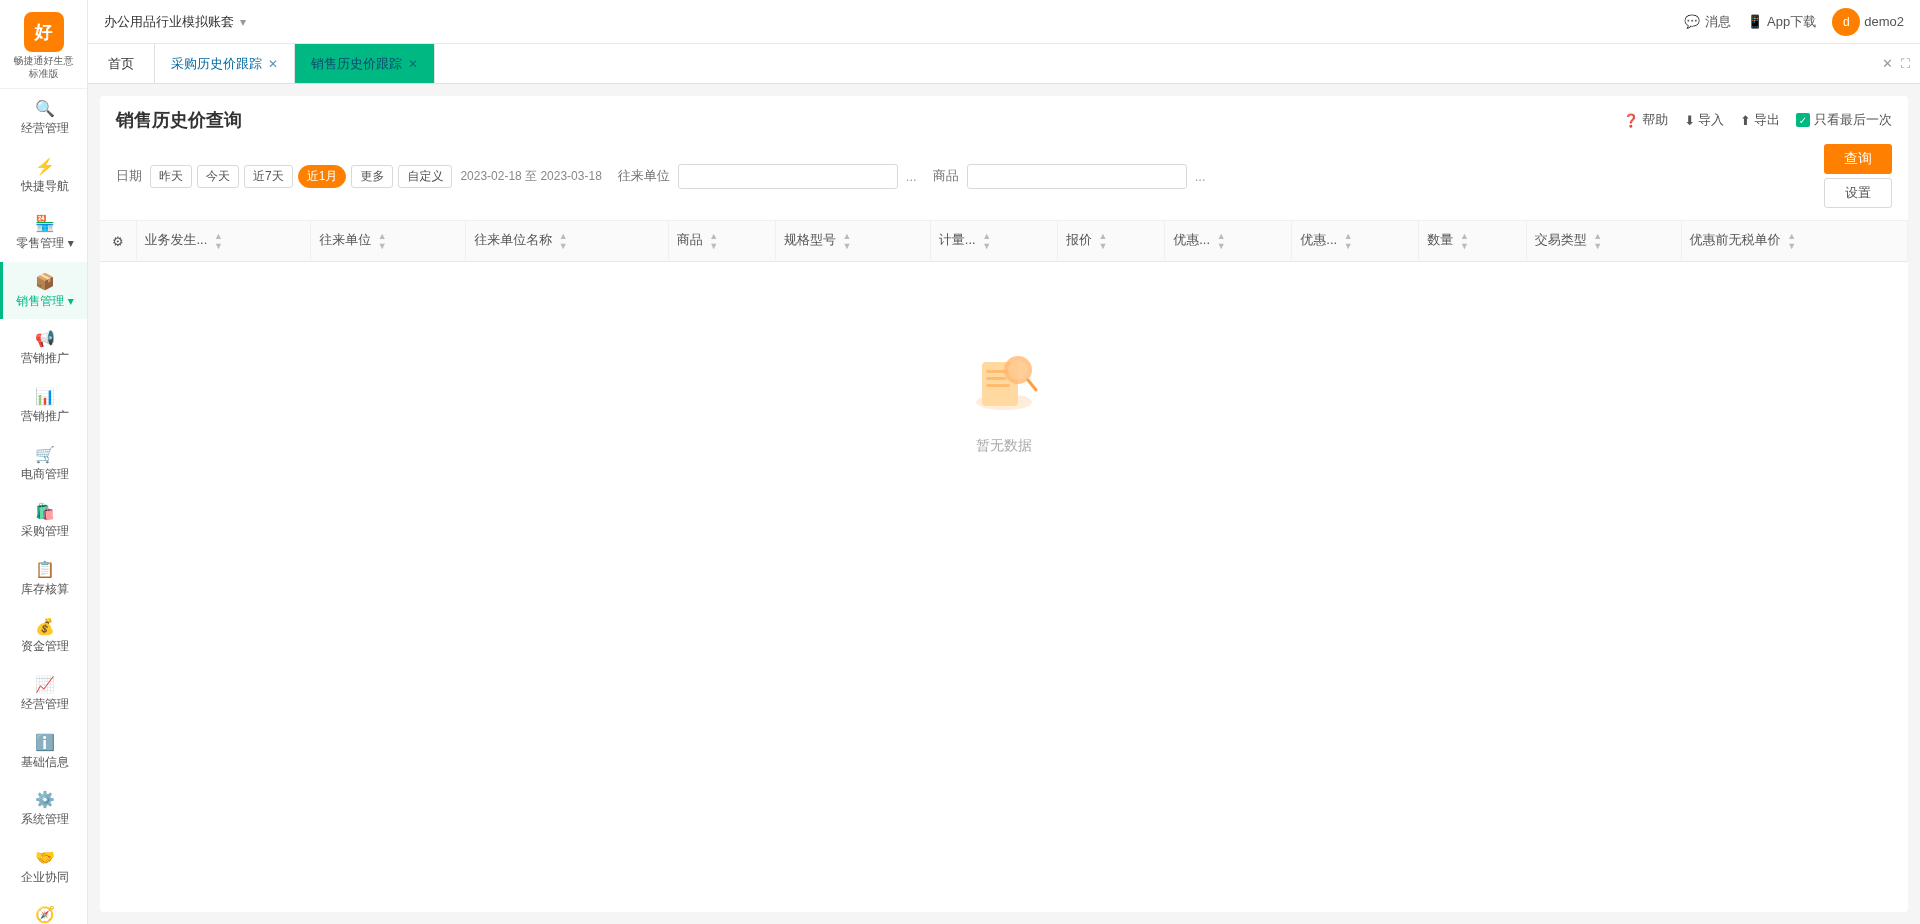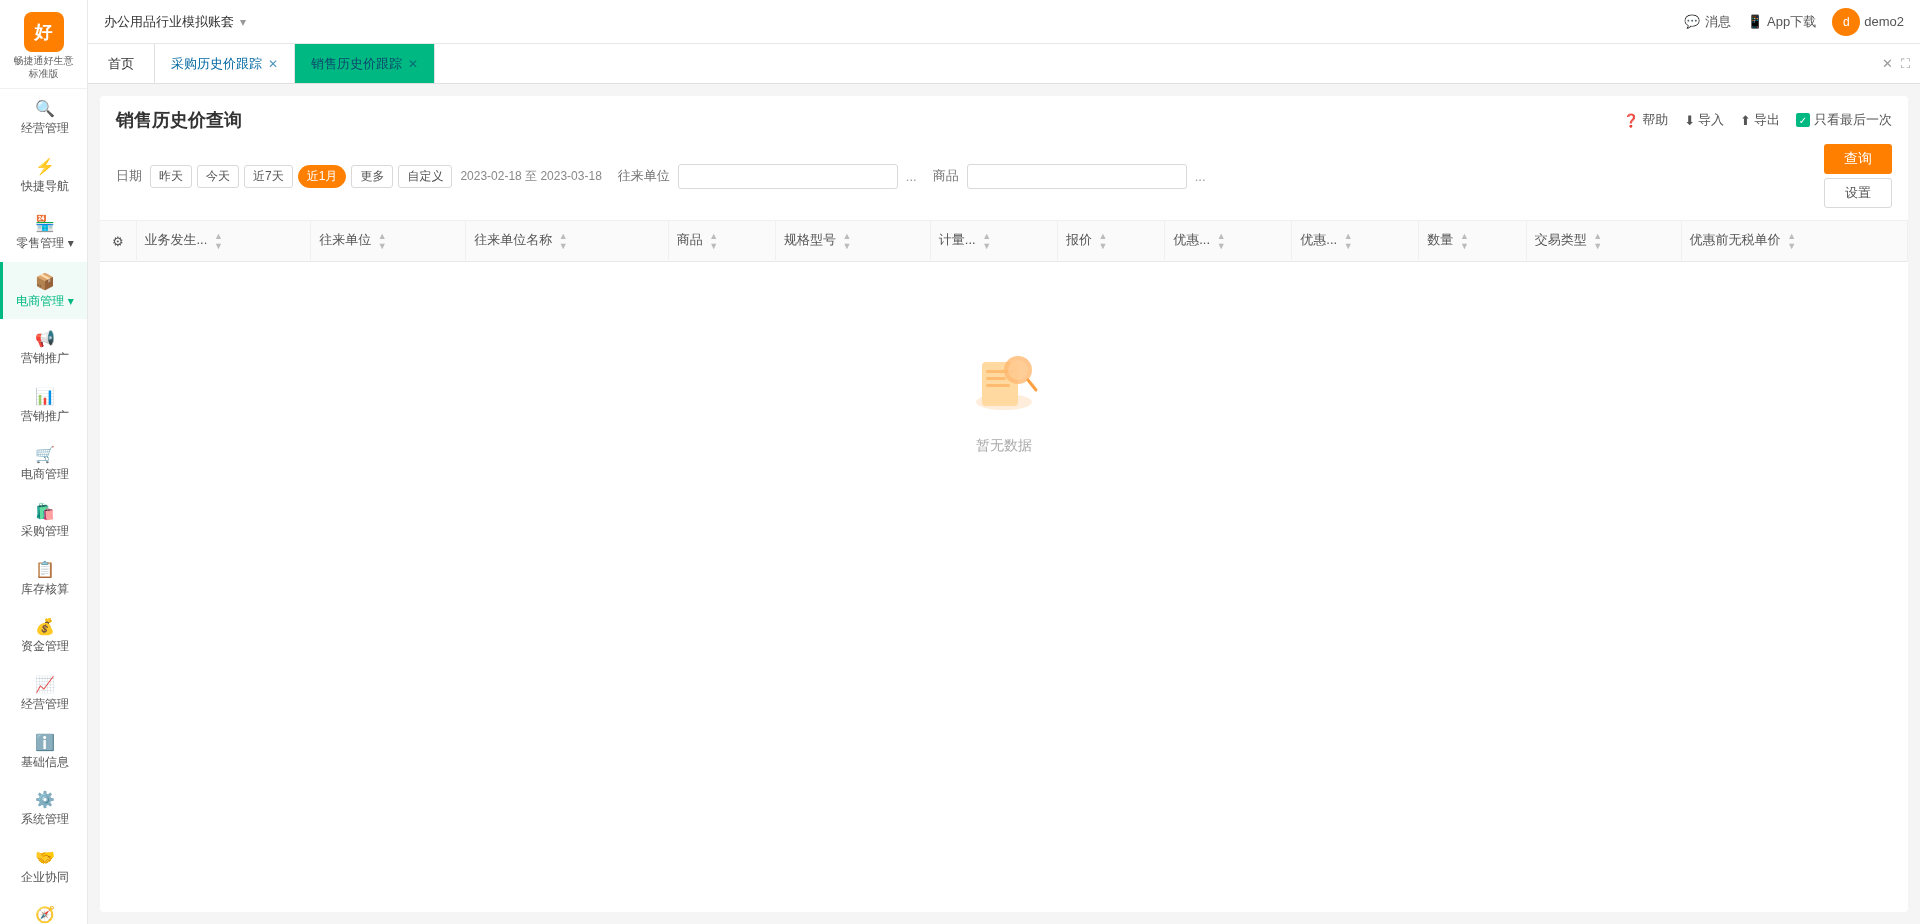--- a/index.html
+++ b/index.html
@@ -369,21 +369,21 @@
       <div class="sidebar-item">
       <span class="sidebar-item-icon">⚡</span>
       <span class="sidebar-item-label">快捷导航</span>
     </div>
       <div class="sidebar-item">
       <span class="sidebar-item-icon">🏪</span>
       <span class="sidebar-item-label">零售管理 ▾</span>
     </div>
       <div class="sidebar-item active">
       <span class="sidebar-item-icon">📦</span>
-      <span class="sidebar-item-label">电商管理 ▾</span>
+      <span class="sidebar-item-label">销售管理 ▾</span>
     </div>
       <div class="sidebar-item">
       <span class="sidebar-item-icon">📢</span>
       <span class="sidebar-item-label">营销推广</span>
     </div>
       <div class="sidebar-item">
       <span class="sidebar-item-icon">📊</span>
       <span class="sidebar-item-label">营销推广</span>
     </div>
       <div class="sidebar-item">

